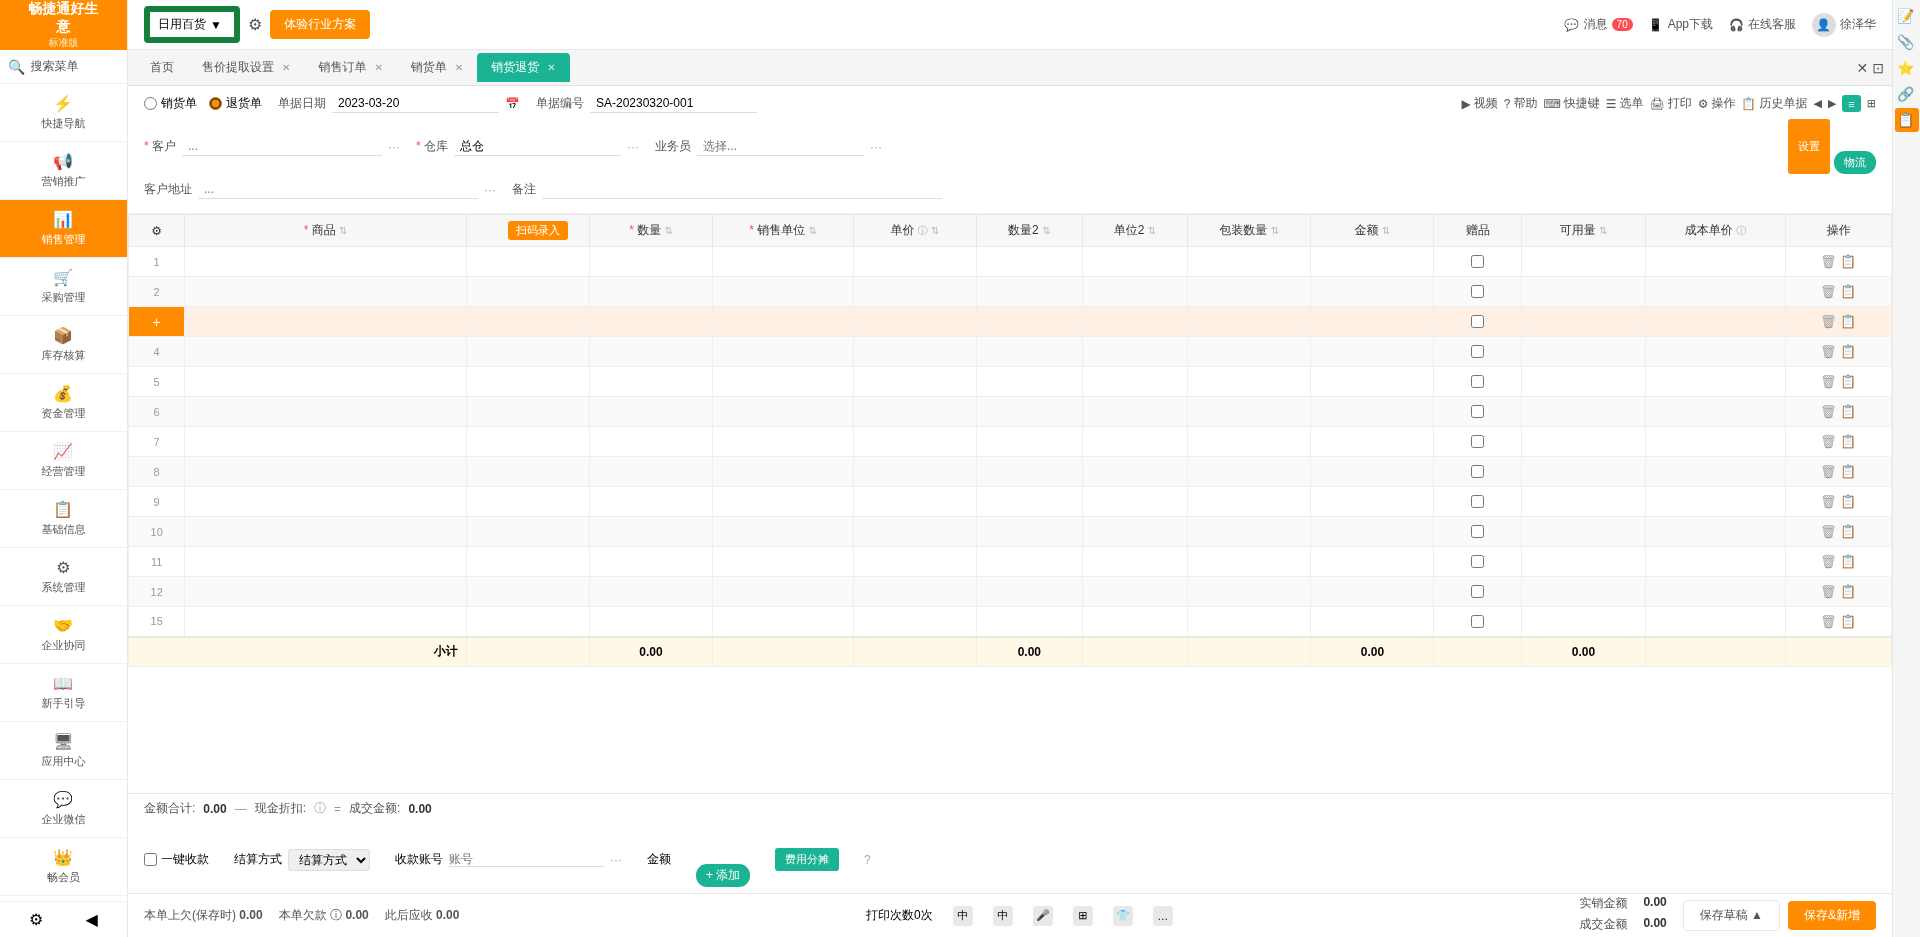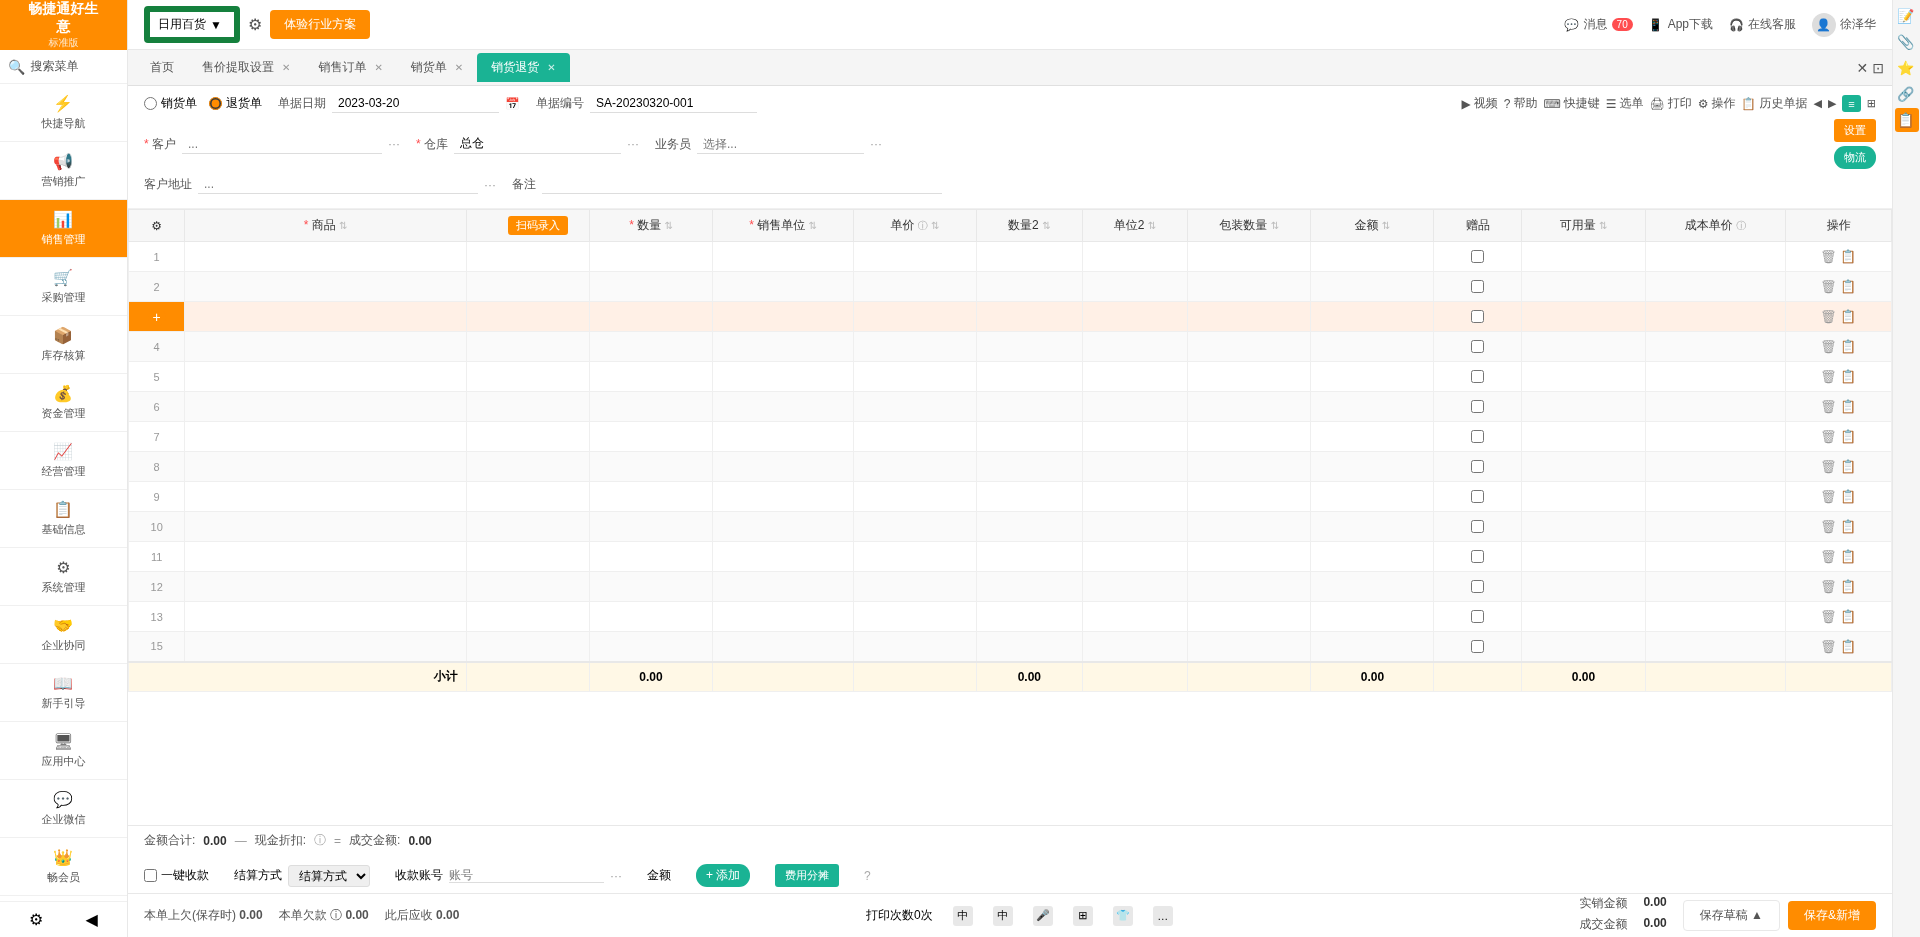--- a/index.html
+++ b/index.html
@@ -49,21 +49,21 @@
     .radio-group { display: flex; align-items: center; gap: 12px; }
     .radio-item { display: flex; align-items: center; gap: 4px; cursor: pointer; }
     .radio-item input[type="radio"] { accent-color: #ff8c00; }
     .form-field { display: flex; align-items: center; gap: 6px; }
     .form-field label { color: #555; white-space: nowrap; }
     .form-field .required { color: #ff4d4f; }
     .form-input { border: none; border-bottom: 1px solid #ddd; padding: 2px 6px; min-width: 120px; background: transparent; outline: none; }
     .form-actions { margin-left: auto; display: flex; gap: 6px; }
     .form-action-btn { background: none; border: none; color: #555; cursor: pointer; display: flex; align-items: center; gap: 3px; font-size: 11px; }
     .btn-orange { background: #ff8c00; color: #fff; border: none; padding: 4px 10px; border-radius: 3px; cursor: pointer; font-size: 11px; }
-    .btn-teal { background: #1ab394; color: #fff; border: none; padding: 4px 10px; border-radius: 11px; cursor: pointer; font-size: 11px; }
+    .btn-teal { background: #1ab394; color: #fff; border: none; padding: 4px 10px; border-radius: 11px; cursor: pointer; font-size: 11px; margin-top: 32px; }
 
     
     .table-container { flex: 1; overflow: auto; }
     table { width: 100%; border-collapse: collapse; table-layout: fixed; }
     table th { background: #f7f7f7; border: 1px solid #e8e8e8; padding: 6px 4px; text-align: center; font-weight: normal; color: #333; position: sticky; top: 0; z-index: 10; white-space: nowrap; }
     table td { border: 1px solid #efefef; padding: 4px; text-align: center; height: 30px; }
     table tr:nth-child(even) td { background: #fafafa; }
     table tr.active-row td { background: #fff0e6; }
     table tr.active-row td:first-child { background: #ff8c00; color: #fff; }
     .th-required { color: #ff4d4f; }
@@ -319,21 +319,21 @@
               <span>仓库</span>
             </label>
             <input class="form-input" type="text" value="总仓" style="">
             <span style="cursor:pointer;color:#999;">···</span>
           </div>
           <div class="form-field">
             <label>业务员</label>
             <input class="form-input" type="text" placeholder="选择..." style="">
             <span style="cursor:pointer;color:#999;">···</span>
           </div>
-          <div style="margin-left:auto;display:flex;flex-direction:column;gap:4px;">
+          <div style="margin-left:auto;display:flex;flex-direction:row;gap:4px;">
             <button class="btn-orange">设置</button>
             <button class="btn-teal">物流</button>
           </div>
         </div>
 
         <div class="form-row">
           <div class="form-field">
             <label>客户地址</label>
             <input class="form-input" style="min-width: 280px;" type="text" placeholder="...">
             <span style="cursor:pointer;color:#999;">···</span>
@@ -679,45 +679,20 @@
                 <td></td>
                 <td>
       <div class="action-icons">
         <span class="action-icon">🗑</span>
         <span class="action-icon">📋</span>
       </div>
     </td>
               </tr>
               <tr>
                 <td><span class="row-num">12</span></td>
-                <td><input type="text" style="border: none; width: 100%; outline: none; background: transparent;"></td>
-                <td></td>
-                <td></td>
-                <td></td>
-                <td></td>
-                <td></td>
-                <td></td>
-                <td></td>
-                <td></td>
-                <td>
-                  <div class="checkbox-cell">
-                    <input type="checkbox" style="">
-                  </div>
-                </td>
-                <td></td>
-                <td></td>
-                <td>
-      <div class="action-icons">
-        <span class="action-icon">🗑</span>
-        <span class="action-icon">📋</span>
-      </div>
-    </td>
-              </tr>
-              <tr>
-                <td><span class="row-num">13</span></td>
                 <td><input type="text" style="border: none; width: 100%; outline: none; background: transparent;"></td>
                 <td></td>
                 <td></td>
                 <td></td>
                 <td></td>
                 <td></td>
                 <td></td>
                 <td></td>
                 <td></td>
                 <td>

